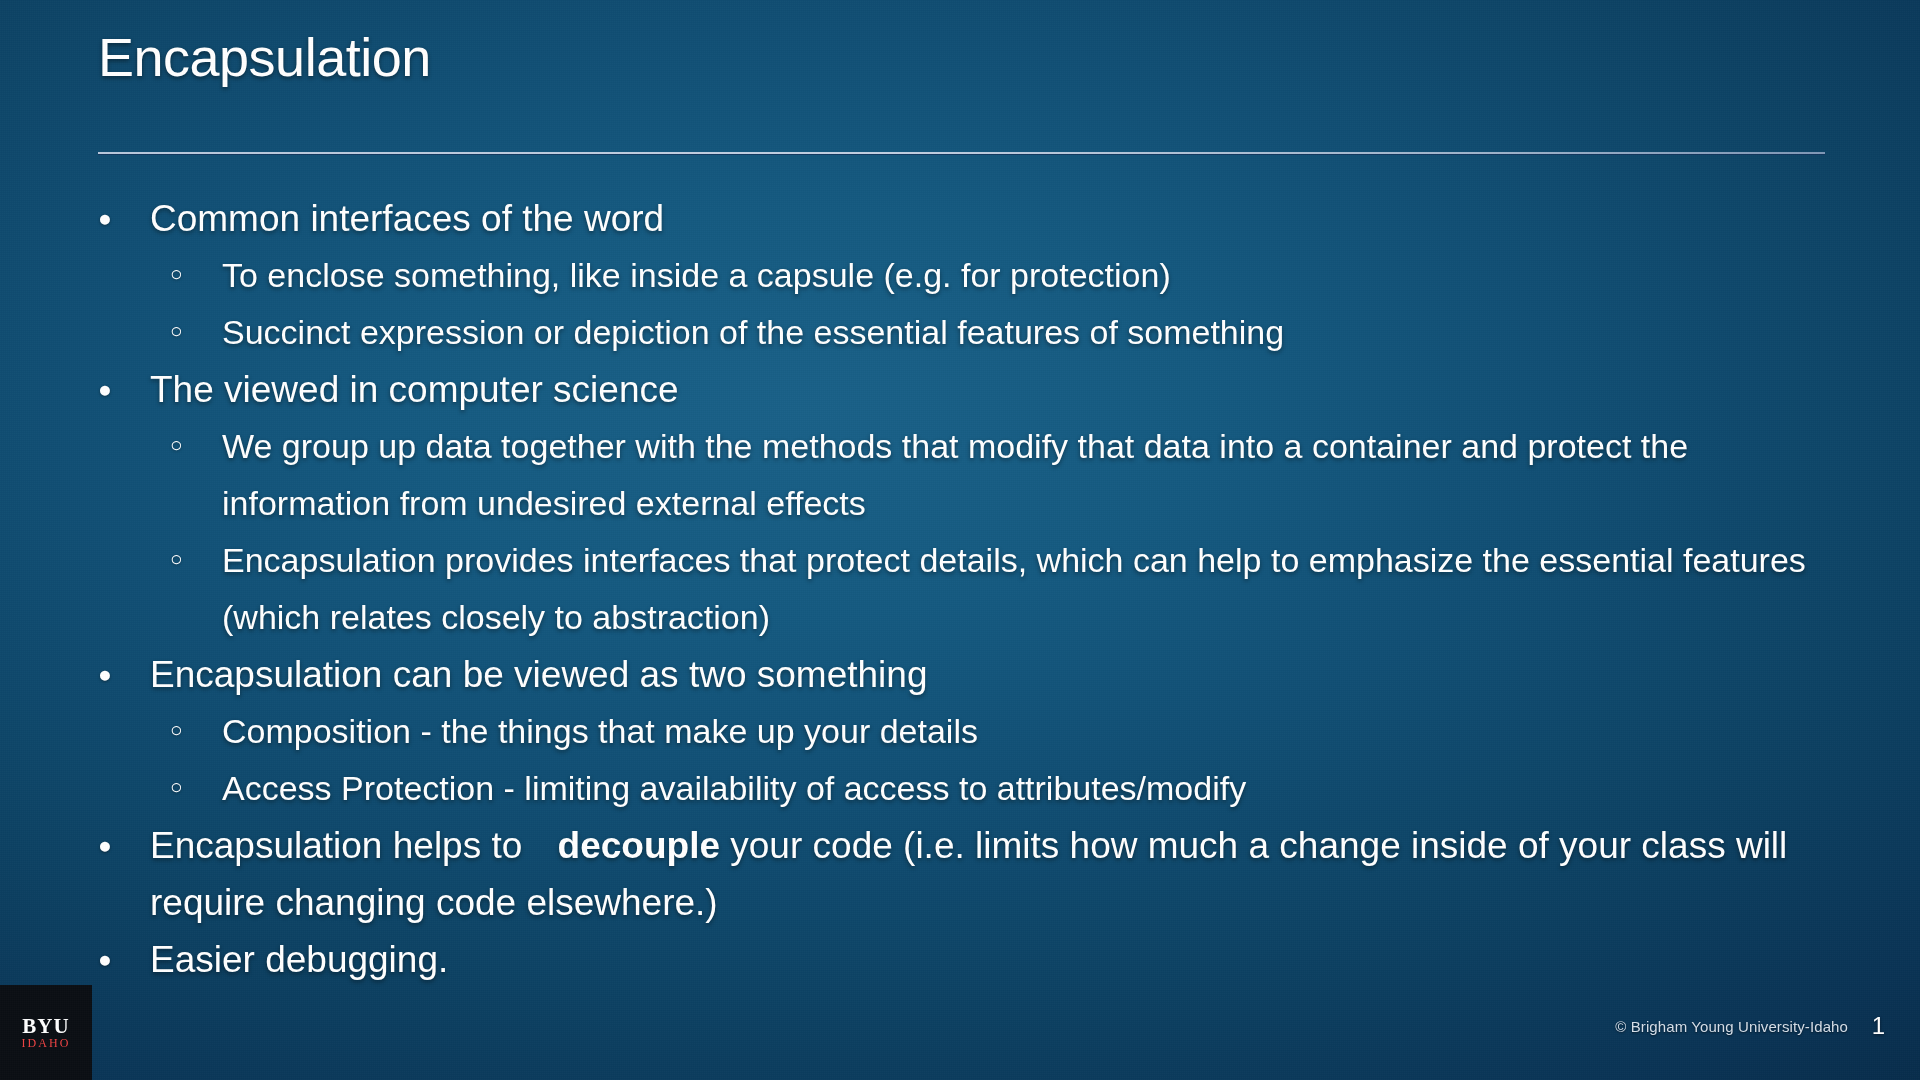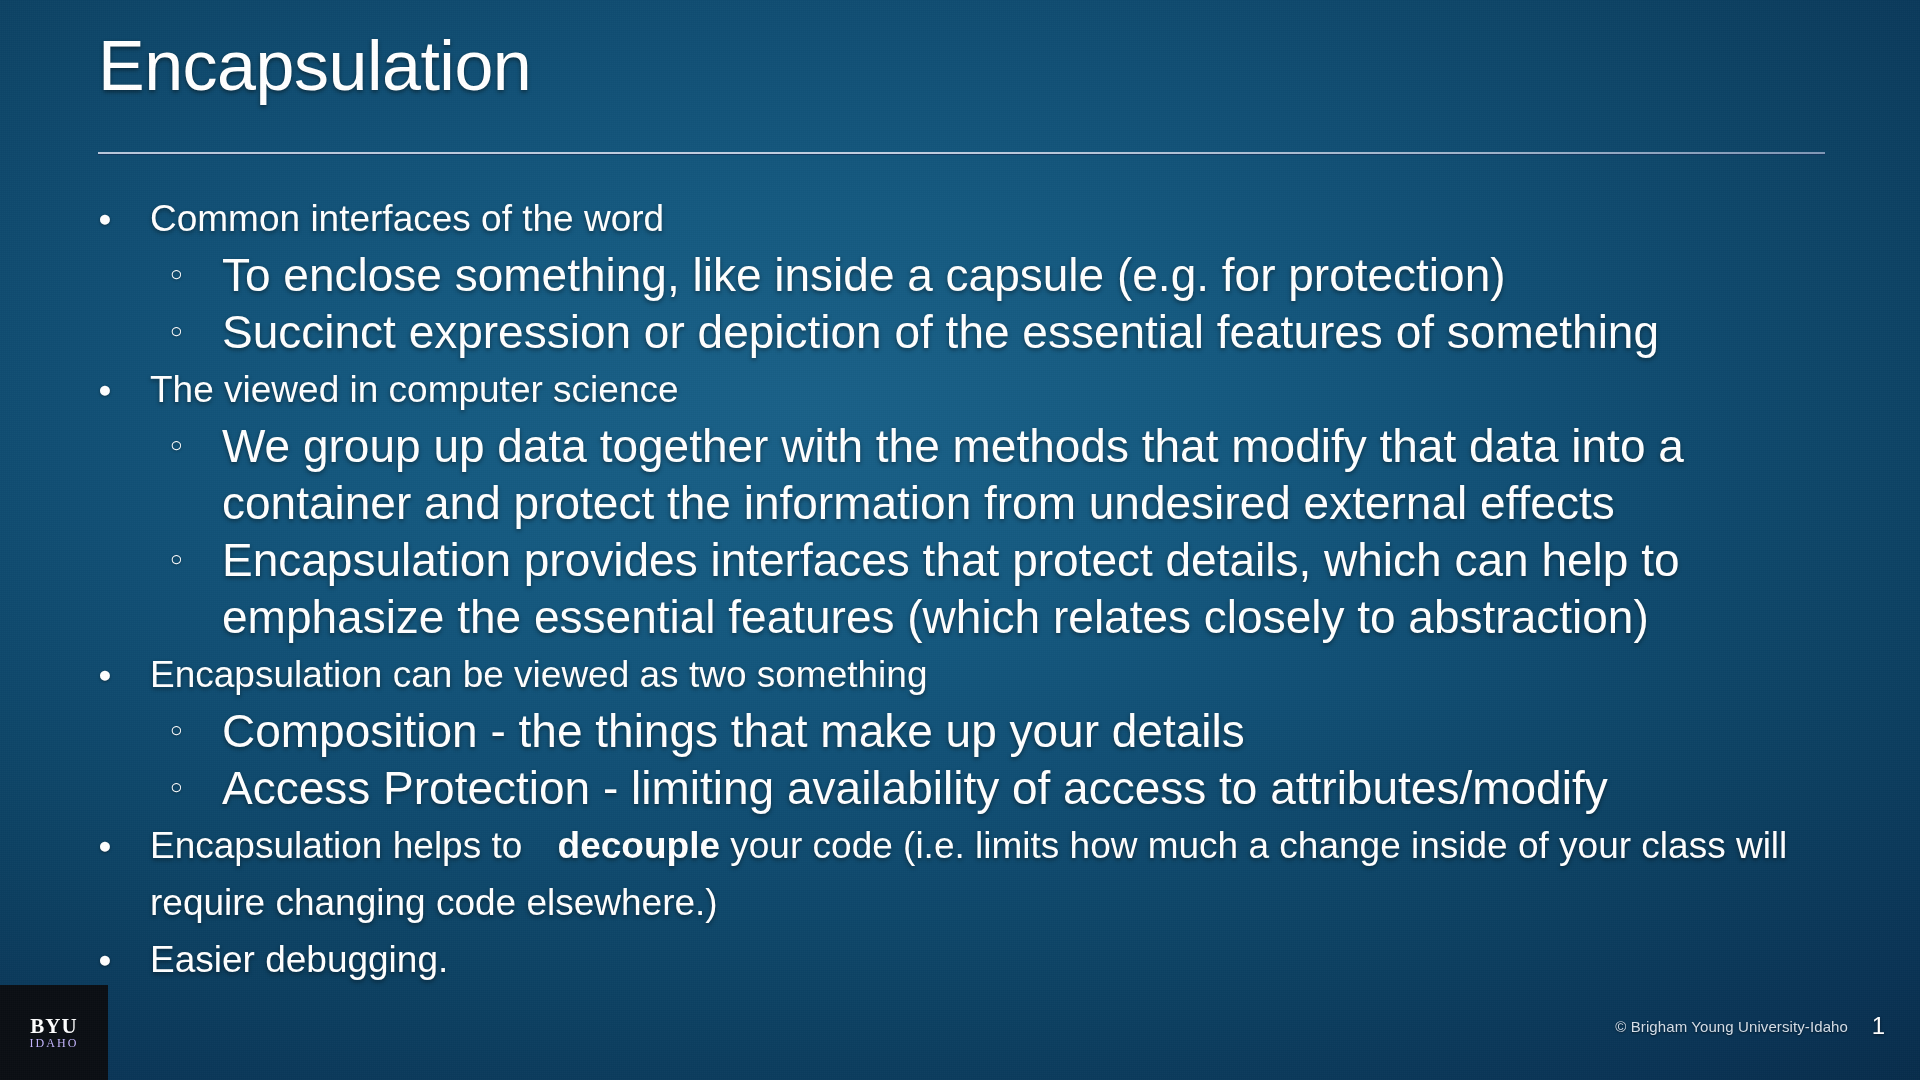--- a/index.html
+++ b/index.html
@@ -34,21 +34,21 @@
     background-image:
       repeating-linear-gradient(0deg, rgba(255,255,255,0.012) 0 1px, rgba(0,0,0,0.012) 1px 2px),
       repeating-linear-gradient(90deg, rgba(255,255,255,0.010) 0 1px, rgba(0,0,0,0.010) 1px 2px);
     opacity: 0.7;
   }
 
   .title {
     position: absolute;
     left: 98px;
     top: 26px;
-    font-size: 70px;
+    font-size: 54px;
     font-weight: 400;
     letter-spacing: -0.5px;
     line-height: 1.15;
     text-shadow: 0 2px 4px rgba(0,0,0,0.45);
     white-space: nowrap;
   }
 
   .title-rule {
     position: absolute;
     left: 98px;
@@ -99,53 +99,53 @@
 
   .btext {
     flex: 1 1 auto;
     text-shadow: 0 2px 4px rgba(0,0,0,0.42);
   }
   .lvl1 .btext {
     font-size: 37px;
     line-height: 57px;
   }
   .lvl2 .btext {
-    font-size: 46px;
+    font-size: 34px;
     line-height: 57px;
   }
   .btext b {
     font-weight: 700;
     margin-left: 25px;
   }
 
   .logo {
     position: absolute;
     left: 0;
     top: 985px;
-    width: 108px;
+    width: 92px;
     height: 95px;
     background: #0b0f14;
     display: flex;
     flex-direction: column;
     align-items: center;
     justify-content: center;
   }
   .logo-byu {
     font-family: "Liberation Serif", serif;
     font-weight: 700;
     font-size: 21px;
     letter-spacing: 1px;
     color: #ffffff;
     line-height: 1;
   }
   .logo-idaho {
     font-family: "Liberation Serif", serif;
     font-size: 12px;
     letter-spacing: 2.1px;
-    color: #c4b5fd;
+    color: #ef4444;
     line-height: 1;
   }
 
   .copyright {
     position: absolute;
     right: 72px;
     top: 1018px;
     font-size: 15px;
     color: #d6dfe9;
     letter-spacing: 0.1px;

